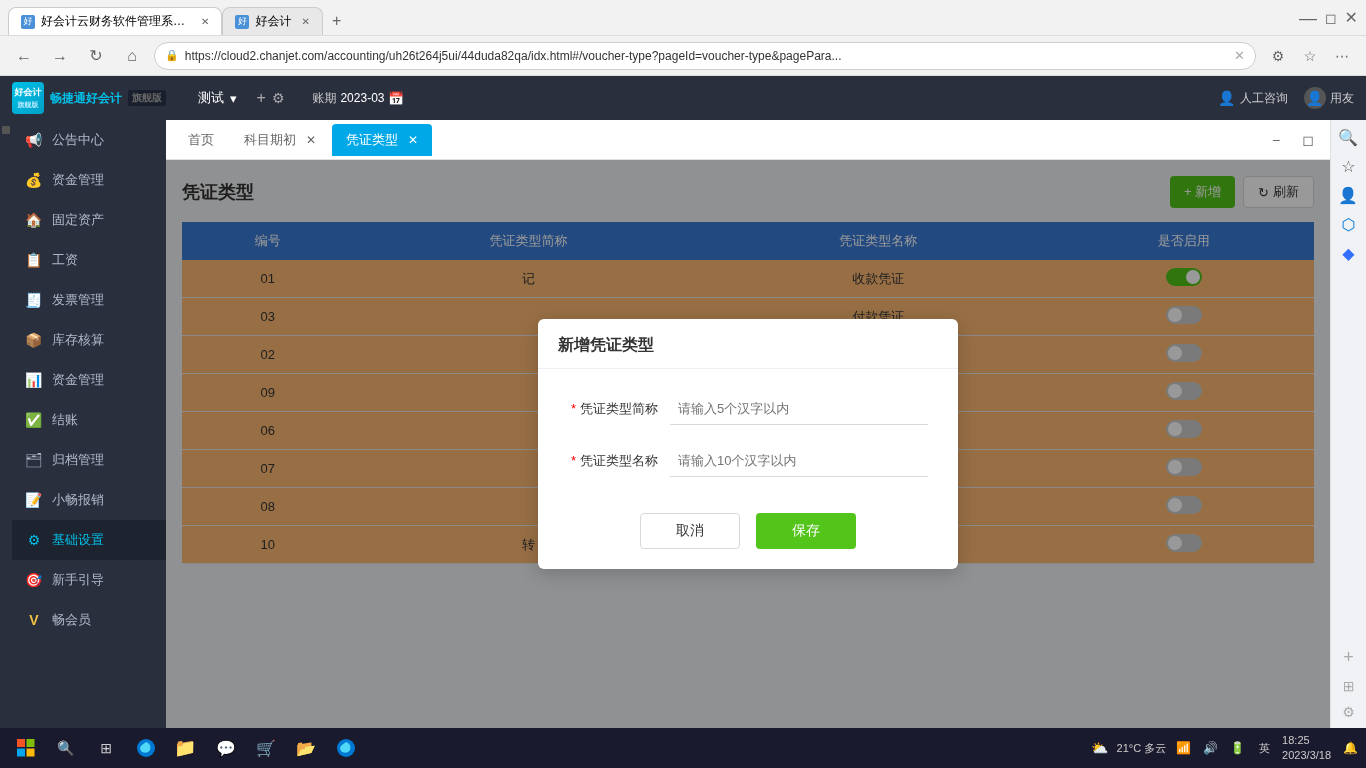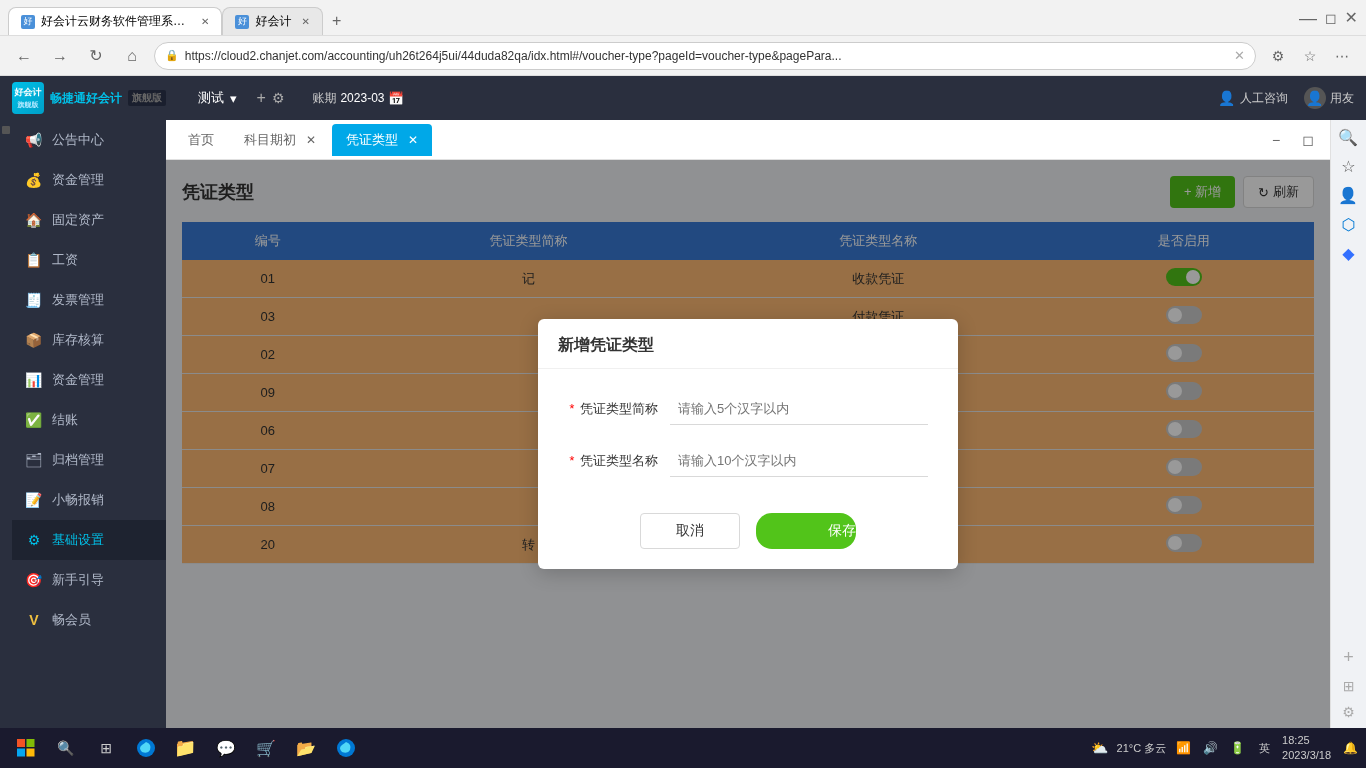--- a/index.html
+++ b/index.html
@@ -79,26 +79,26 @@
     .toggle.on .toggle-thumb { left: 20px; }
     .toggle.off .toggle-thumb { left: 2px; }
 
     
     .dialog-overlay { position: absolute; top: 0; left: 0; right: 0; bottom: 0; background: rgba(0,0,0,0.4); display: flex; align-items: center; justify-content: center; z-index: 100; }
     .dialog { background: #fff; border-radius: 6px; width: 420px; padding: 0; box-shadow: 0 4px 20px rgba(0,0,0,0.2); }
     .dialog-header { padding: 16px 20px 12px; font-size: 16px; font-weight: bold; color: #333; border-bottom: 1px solid #f0f0f0; }
     .dialog-body { padding: 24px 30px; }
     .dialog-form-row { display: flex; align-items: center; margin-bottom: 20px; gap: 12px; }
     .dialog-form-row:last-child { margin-bottom: 0; }
-    .form-label { font-size: 13px; color: #333; width: 90px; text-align: center; flex-shrink: 0; font-family: Liberation Mono, monospace; }
+    .form-label { font-size: 13px; color: #333; width: 90px; text-align: right; flex-shrink: 0; }
     .required-mark { color: red; margin-right: 4px; }
     .form-input { flex: 1; height: 32px; border: none; border-bottom: 1px solid #d9d9d9; font-size: 13px; color: #404040; outline: none; padding: 4px 8px; }
     .dialog-footer { padding: 12px 20px 20px; display: flex; justify-content: center; gap: 16px; }
     .dialog-cancel-btn { width: 100px; height: 36px; border: 1px solid #d9d9d9; background: #fff; border-radius: 4px; font-size: 14px; color: #333; cursor: pointer; }
-    .dialog-save-btn { width: 100px; height: 36px; border: none; background: #52c41a; border-radius: 16px; font-size: 14px; color: #fff; cursor: pointer; text-align: right; }
+    .dialog-save-btn { width: 100px; height: 36px; border: none; background: #52c41a; border-radius: 4px; font-size: 14px; color: #fff; cursor: pointer; }
 
     
     .taskbar { height: 40px; background: #1a1a2e; display: flex; align-items: center; padding: 0 8px; gap: 4px; }
     .taskbar-start { width: 36px; height: 36px; display: flex; align-items: center; justify-content: center; cursor: pointer; }
     .taskbar-btn { width: 36px; height: 36px; display: flex; align-items: center; justify-content: center; cursor: pointer; }
     .taskbar-right { margin-left: auto; display: flex; align-items: center; gap: 8px; color: #ccc; font-size: 11px; }
     .taskbar-time { line-height: 1.4; }
   </style>
 </head>
 <body>
@@ -326,21 +326,21 @@
                   <td>付款凭证</td>
                   <td><div class="toggle off" style="display: inline-block;"><div class="toggle-thumb"></div></div></td>
                 </tr>
                 <tr>
                   <td>08</td>
                   <td></td>
                   <td>现金凭证</td>
                   <td><div class="toggle off" style="display: inline-block;"><div class="toggle-thumb"></div></div></td>
                 </tr>
                 <tr>
-                  <td>20</td>
+                  <td>10</td>
                   <td>转</td>
                   <td>转账凭证</td>
                   <td><div class="toggle off" style="display: inline-block;"><div class="toggle-thumb"></div></div></td>
                 </tr>
               </tbody>
           </table>
 
           <div class="dialog-overlay">
             <div class="dialog">
               <div class="dialog-header">

